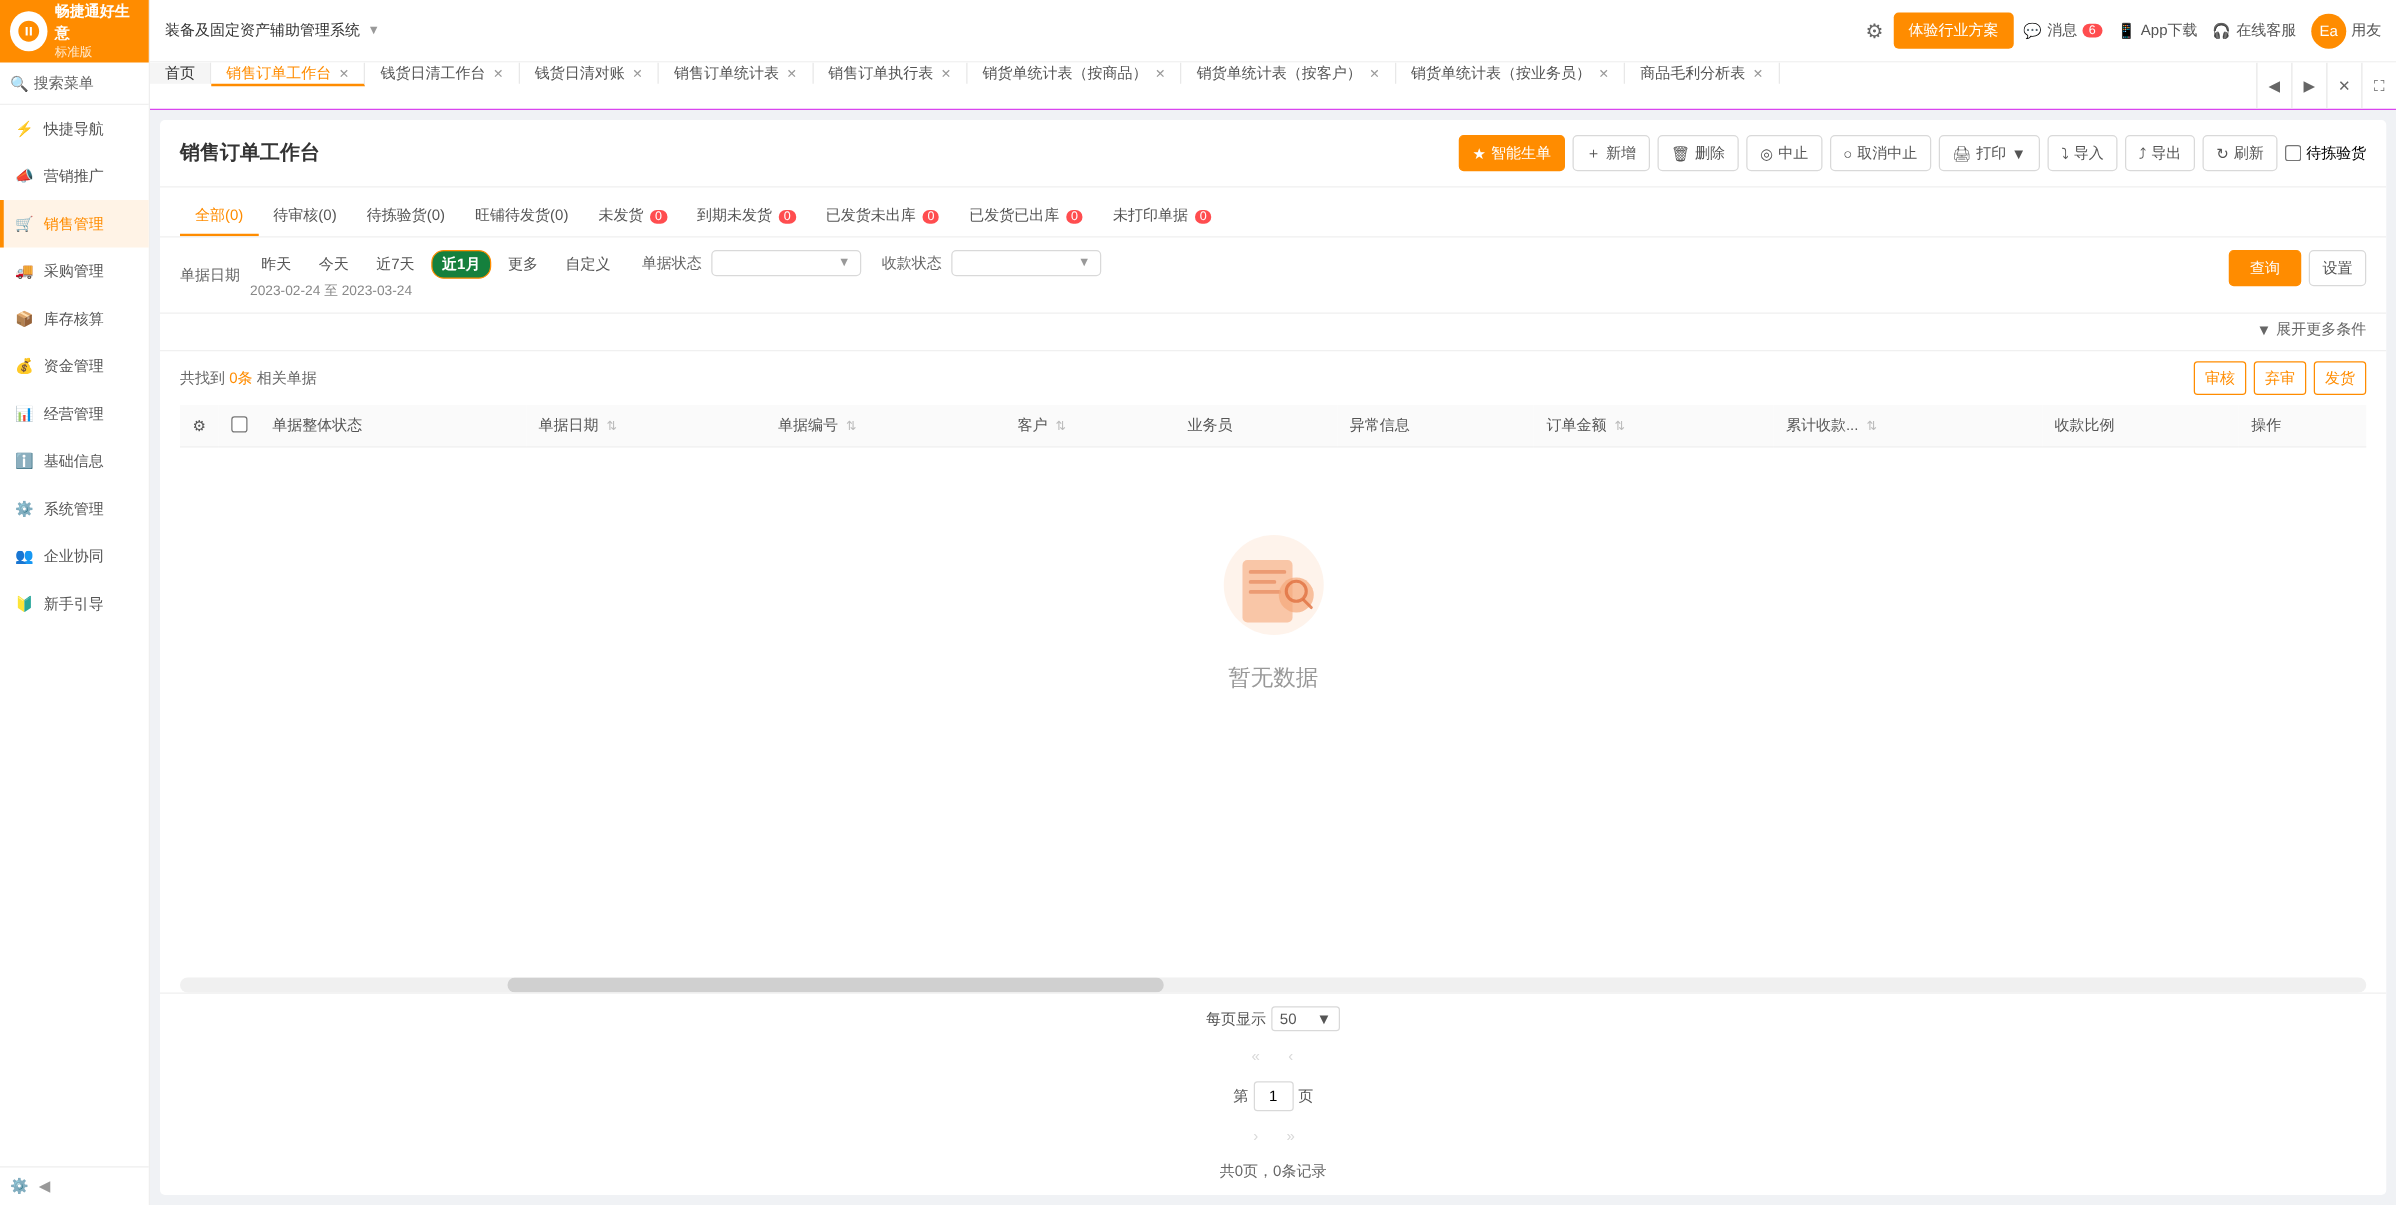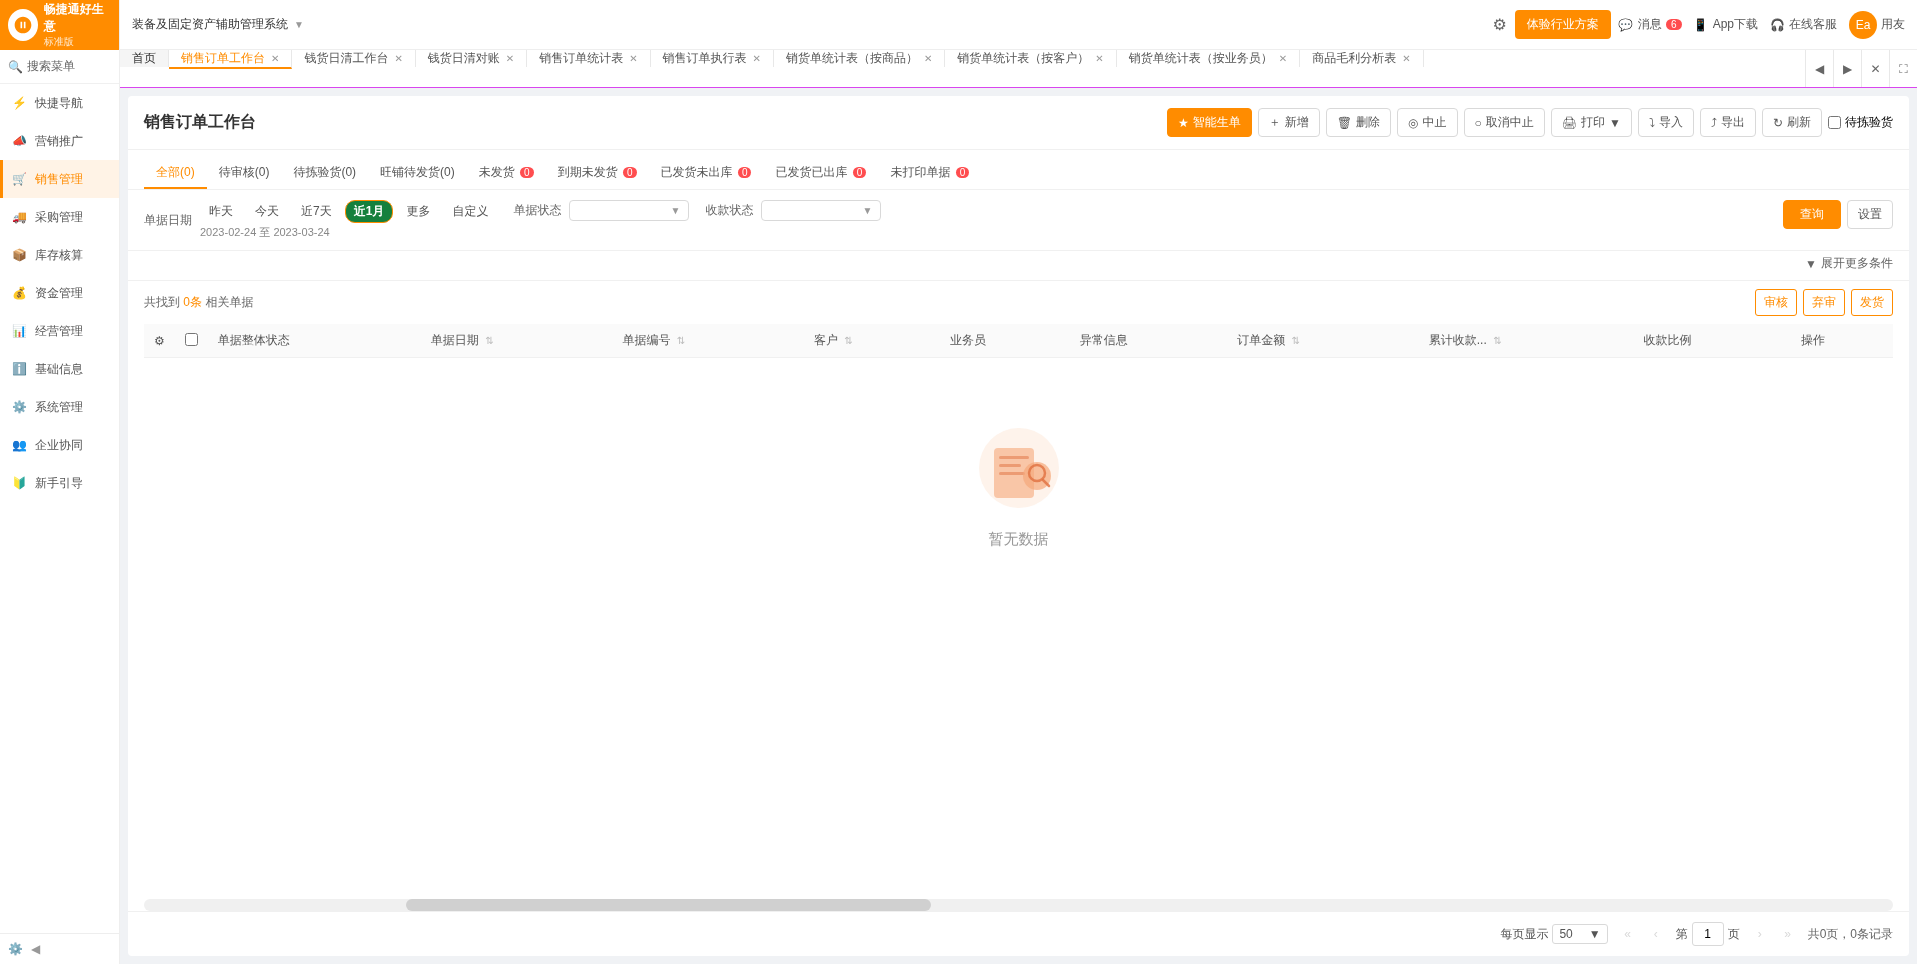--- a/index.html
+++ b/index.html
@@ -84,24 +84,24 @@
     table { width: 100%; border-collapse: collapse; }
     thead tr { background: #fafafa; }
     th { padding: 8px 10px; text-align: left; color: #555; font-weight: 500; border-bottom: 1px solid #f0f0f0; white-space: nowrap; }
     th .sort-icon { color: #bbb; margin-left: 3px; font-size: 10px; }
     .th-check { width: 30px; }
     .th-settings { width: 30px; }
 
     
     .empty-state { display: flex; flex-direction: column; align-items: center; justify-content: center; padding: 60px; flex: 1; }
     .empty-icon { width: 100px; height: 100px; display: flex; align-items: center; justify-content: center; margin-bottom: 12px; }
-    .empty-text { color: #999; font-size: 15px; }
-
-    
-    .pagination { padding: 10px 16px; border-top: 1px solid #f0f0f0; display: flex; align-items: center; justify-content: flex-end; gap: 8px; }
+    .empty-text { color: #999; font-size: 18px; }
+
+    
+    .pagination { padding: 10px 16px; border-top: 1px solid #f0f0f0; display: flex; align-items: center; justify-content: flex-end; gap: 8px; flex-direction: column; }
     .page-size-select { display: flex; align-items: center; gap: 4px; color: #555; }
     .page-size-val { border: 1px solid #d9d9d9; border-radius: 3px; padding: 2px 6px; display: flex; align-items: center; gap: 16px; cursor: pointer; }
     .page-btns { display: flex; align-items: center; gap: 4px; }
     .page-btn { width: 24px; height: 24px; display: flex; align-items: center; justify-content: center; cursor: pointer; color: #555; border-radius: 3px; }
     .page-btn.disabled { color: #d9d9d9; cursor: not-allowed; }
     .page-input { display: flex; align-items: center; gap: 4px; color: #555; }
     .page-num-input { width: 32px; height: 24px; border: 1px solid #d9d9d9; border-radius: 3px; text-align: center; }
     .page-total { color: #666; }
 
     

